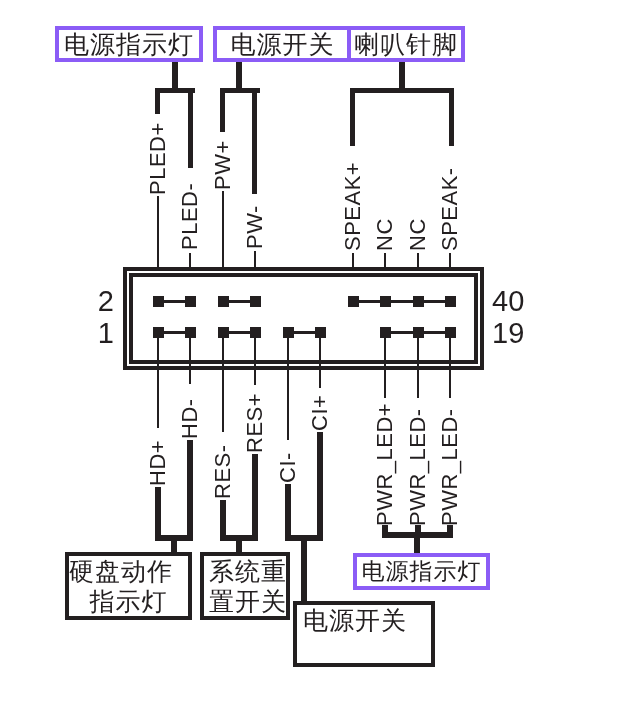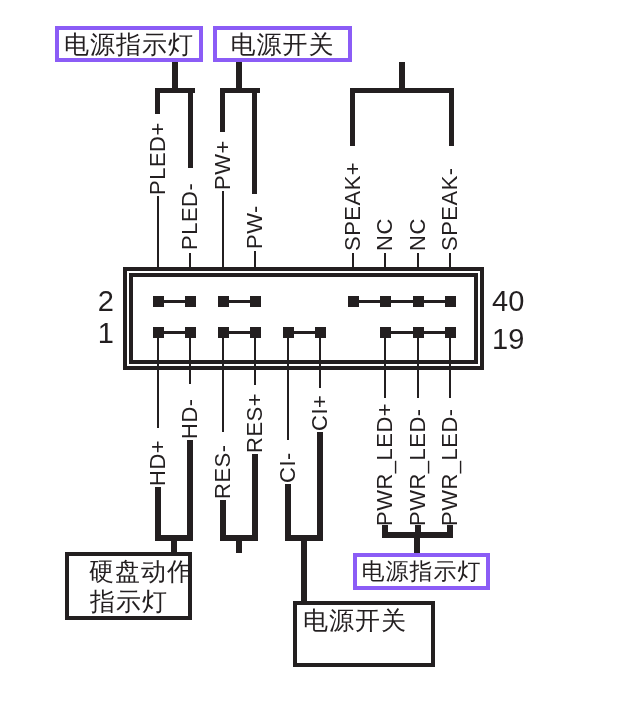--- a/index.html
+++ b/index.html
@@ -23,20 +23,23 @@
 </head>
 <body>
 
 <div class="stage">
 
   <div class="lbox" style="left:55px;top:26px;width:148px;height:36px;">
     <span>电源指示灯</span>
   </div>
   <div class="lbox" style="left:213px;top:26px;width:139px;height:36px;">
     <span>电源开关</span>
+  </div>
+  <div class="lbox" style="left:347px;top:26px;width:118px;height:36px;">
+    <span>喇叭针脚</span>
   </div>
 
   <div class="ln" style="left:172px;top:62px;width:6px;height:28px;"></div>
   <div class="ln" style="left:155px;top:88px;width:40px;height:5px;"></div>
   <div class="ln" style="left:155px;top:88px;width:5px;height:26px;"></div>
   <div class="ln" style="left:188px;top:88px;width:5px;height:80px;"></div>
 
   <div class="ln" style="left:236px;top:62px;width:6px;height:28px;"></div>
   <div class="ln" style="left:220px;top:88px;width:40px;height:5px;"></div>
   <div class="ln" style="left:220px;top:88px;width:5px;height:44px;"></div>
@@ -65,21 +68,21 @@
   <div class="ln" style="left:417px;top:253px;width:2px;height:48px;"></div>
   <div class="ln" style="left:449px;top:253px;width:2px;height:48px;"></div>
 
   <div class="blk-outer">
     <div class="blk-inner"></div>
   </div>
 
   <div class="num" style="left:86px;top:287px;width:28px;text-align:right;">2</div>
   <div class="num" style="left:86px;top:319px;width:28px;text-align:right;">1</div>
   <div class="num" style="left:492px;top:287px;width:44px;">40</div>
-  <div class="num" style="left:492px;top:319px;width:44px;margin-top:6px;">19</div>
+  <div class="num" style="left:492px;top:319px;width:44px;">19</div>
 
   <div class="sq" style="left:153px;top:296px;"></div>
   <div class="sq" style="left:185px;top:296px;"></div>
   <div class="sq" style="left:218px;top:296px;"></div>
   <div class="sq" style="left:250px;top:296px;"></div>
   <div class="sq" style="left:348px;top:296px;"></div>
   <div class="sq" style="left:380px;top:296px;"></div>
   <div class="sq" style="left:413px;top:296px;"></div>
   <div class="sq" style="left:445px;top:296px;"></div>
 
@@ -133,23 +136,27 @@
 
   <div class="ln" style="left:155px;top:535px;width:38px;height:6px;"></div>
   <div class="ln" style="left:171px;top:539px;width:6px;height:14px;"></div>
   <div class="ln" style="left:220px;top:535px;width:38px;height:6px;"></div>
   <div class="ln" style="left:236px;top:539px;width:6px;height:14px;"></div>
   <div class="ln" style="left:285px;top:535px;width:38px;height:6px;"></div>
   <div class="ln" style="left:301px;top:539px;width:6px;height:63px;"></div>
   <div class="ln" style="left:382px;top:532px;width:71px;height:6px;"></div>
   <div class="ln" style="left:414px;top:536px;width:6px;height:18px;"></div>
 
-  <div class="lbox2" style="left:65px;top:552px;width:127px;height:68px;padding:0 20px;">
+  <div class="lbox2" style="left:65px;top:552px;width:127px;height:68px;padding:0 0;">
     <div style="text-align:left;">硬盘动作</div>
-    <div style="text-align:right;">指示灯</div>
+    <div style="text-align:center;">指示灯</div>
+  </div>
+  <div class="lbox2" style="left:200px;top:552px;width:90px;height:68px;padding:0 5px;">
+    <div>系统重</div>
+    <div>置开关</div>
   </div>
   <div class="lbox2" style="left:293px;top:601px;width:142px;height:66px;padding:0 6px;">
     <div>电源开关</div>
   </div>
   <div class="lbox" style="left:353px;top:553px;width:137px;height:37px;font-size:23px;">
     <span>电源指示灯</span>
   </div>
 
 </div>
 

